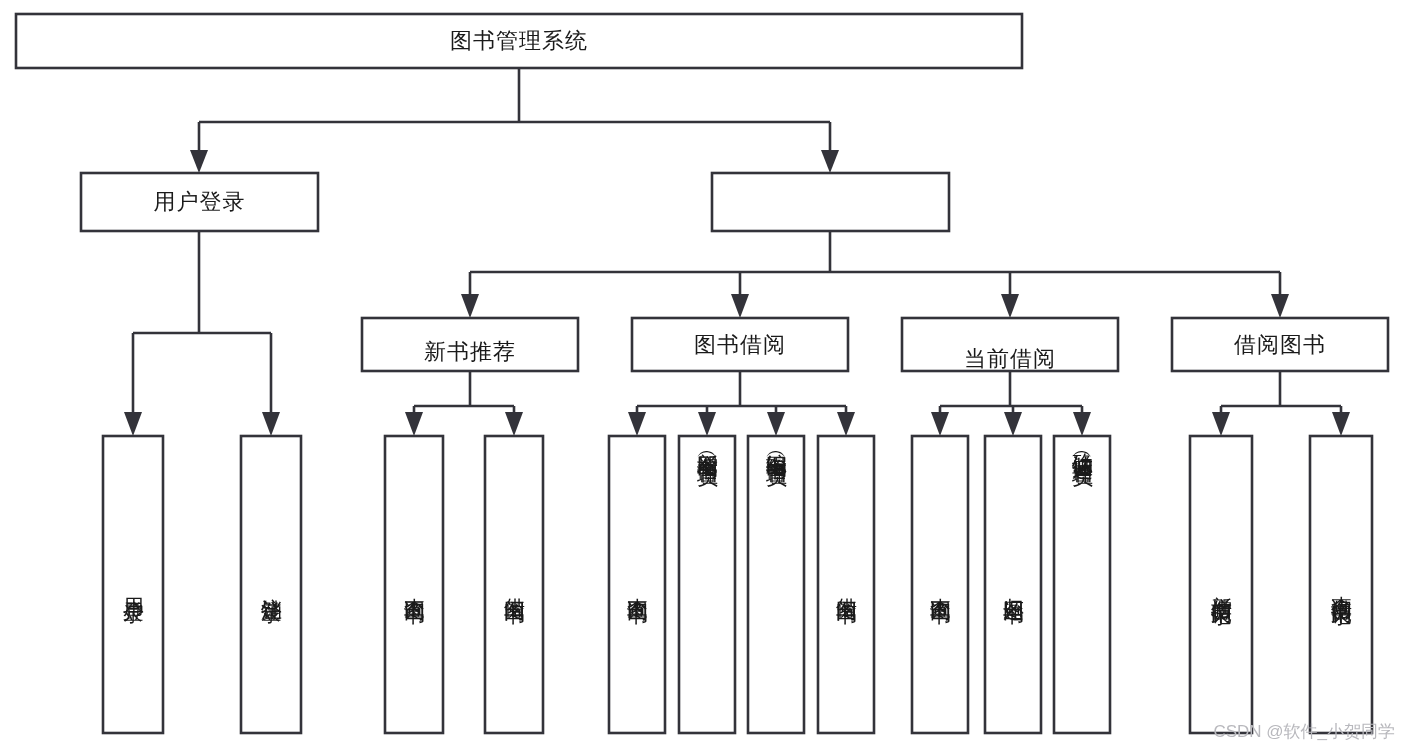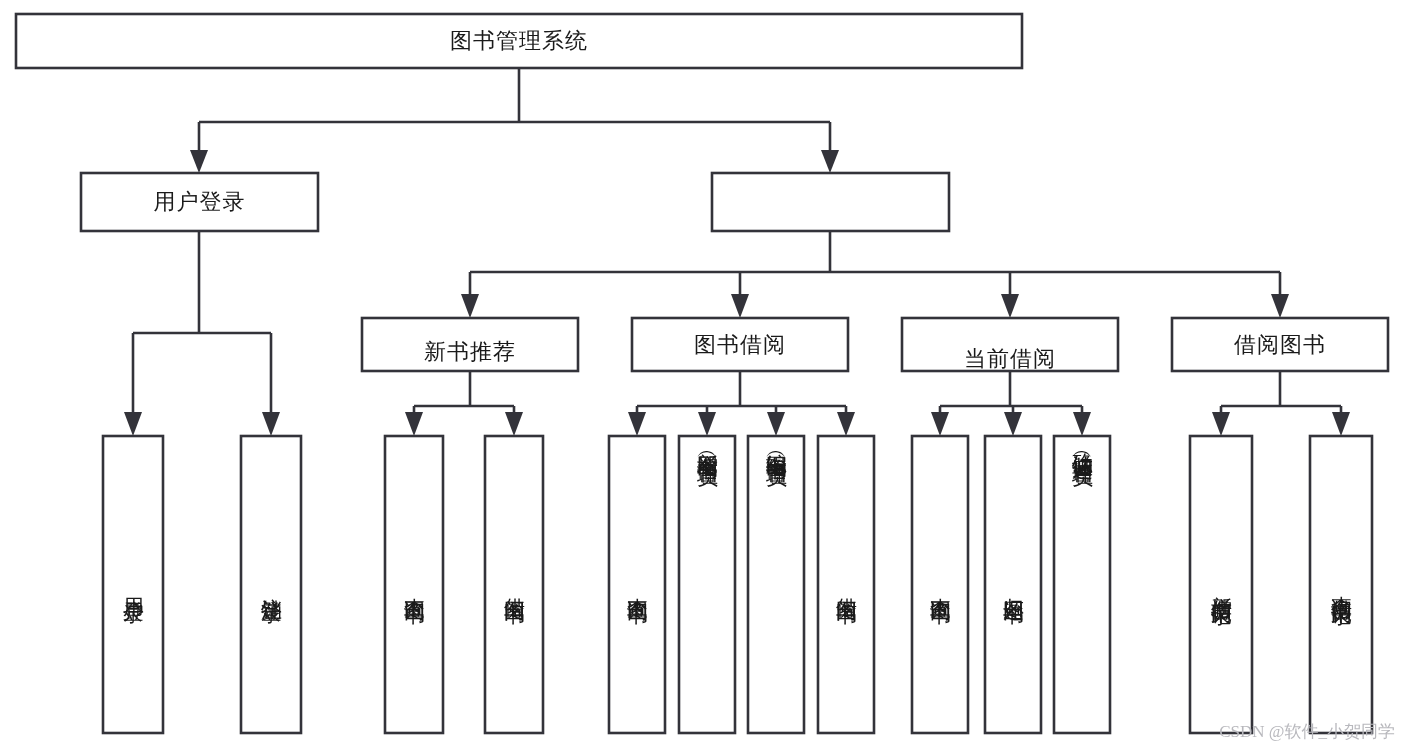--- a/index.html
+++ b/index.html
@@ -69,21 +69,21 @@
     font-family: "DejaVu Sans", "Liberation Sans", sans-serif;
     font-size: 22px;
     color: #1a1a1a;
     letter-spacing: 1px;
     white-space: nowrap;
   }
   .watermark {
     position: absolute;
     right: 10px;
     bottom: 4px;
-    font-family: Liberation Serif, serif;
+    font-family: Liberation Sans, sans-serif;
     font-size: 17px;
     color: #b8b8bd;
     white-space: nowrap;
     pointer-events: none;
   }
 </style>
 </head>
 <body>
 
 <div id="diagram-root">

